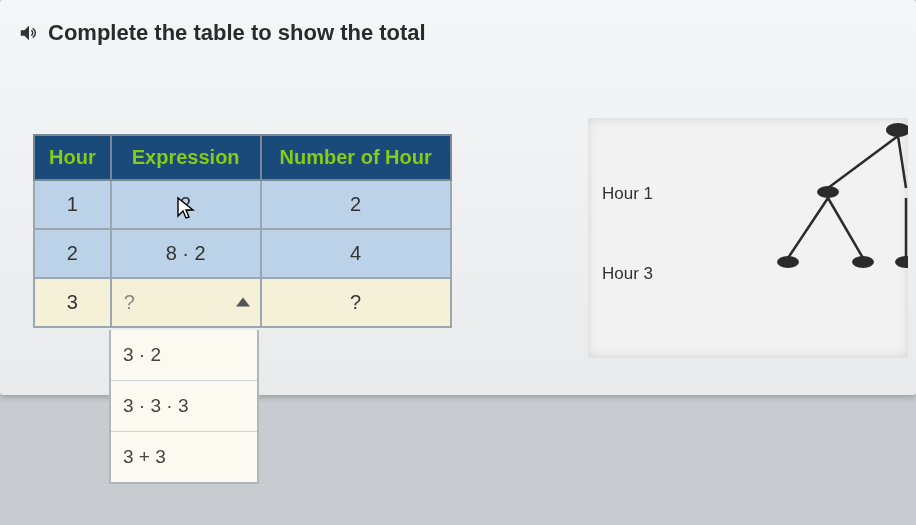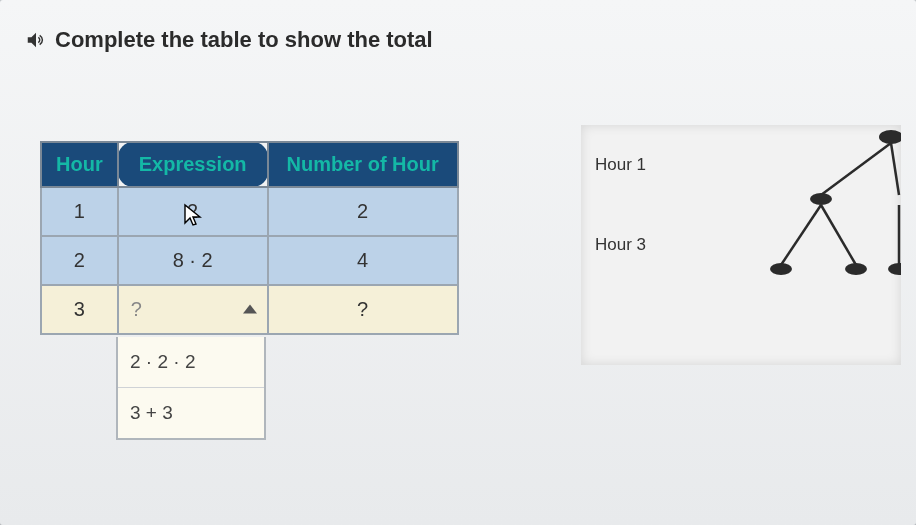--- a/index.html
+++ b/index.html
@@ -7,22 +7,22 @@
     font-family: Arial, Helvetica, sans-serif;
     background: #c8ccd0;
     width: 916px;
     height: 525px;
     overflow: hidden;
     position: relative;
   }
   .container {
     background: linear-gradient(180deg, #f5f6f7 0%, #e8eaec 100%);
     width: 916px;
-    height: 525px;
-    padding: 15px;
+    height: 395px;
+    padding: 8px;
     position: relative;
     border-radius: 3px;
     box-shadow: 0 2px 6px rgba(0,0,0,0.25);
   }
   .top-row {
     display: flex;
     align-items: flex-start;
     padding: 10px 0 0 10px;
   }
   .speaker-icon {
@@ -42,39 +42,39 @@
   }
   
   .cell-table {
     position: absolute;
     left: 25px;
     top: 86px;
     border-collapse: collapse;
   }
   .cell-table th {
     background: #1a4a7a;
-    color: #14b8a6;
+    color: #84cc16;
     font-weight: 600;
     font-size: 20px;
     padding: 10px 14px;
     border: 2px solid #7a8896;
     text-align: center;
   }
   .cell-table td {
     border: 2px solid #9ba6b1;
     font-size: 20px;
     text-align: center;
     padding: 12px 8px;
     color: #333;
     background: #fafafa;
   }
   .cell-table tr.row-blue td { background: #bcd2e8; }
   .cell-table tr.row-input td { background: #f5f0d8; }
   .col-hour { width: 75px; }
-  .col-expr { width: 150px; border-radius: 15px; }
+  .col-expr { width: 150px; }
   .col-num  { width: 190px; }
   .input-cell {
     position: relative;
     color: #888;
   }
   .input-cell .qmark { float:left; margin-left:4px; color:#888; }
   .dropdown-arrow {
     position: absolute;
     right: 10px; top: 50%;
     transform: translateY(-50%);
@@ -115,20 +115,21 @@
     top: 70px;
     width: 320px;
     height: 240px;
     background: #f2f2f2;
     box-shadow: inset 0 0 12px rgba(0,0,0,0.12);
   }
   .diagram .hour-label {
     position: absolute;
     font-size: 17px;
     color: #333;
+    margin-top: 36px;
   }
   .tree-svg {
     position: absolute;
     right: 0; top: 0;
     width: 220px; height: 240px;
   }
 </style>
 </head>
 <body>
 <div class="container">
@@ -174,21 +175,22 @@
           <span class="dropdown-arrow"></span>
         </td>
         <td class="input-cell">
           <span>?</span>
         </td>
       </tr>
     </tbody>
   </table>
 
   <div class="dropdown-panel">
-    <div class="opt">2 · 2 · 2</div>
+    <div class="opt">3 · 2</div>
+    <div class="opt">3 · 3 · 3</div>
     <div class="opt">3 + 3</div>
   </div>
 
   <span class="cursor">
     <svg viewBox="0 0 20 24" width="20" height="24">
       <path d="M2 2 L2 20 L7 15 L10 22 L13 21 L10 14 L17 14 Z" fill="#fff" stroke="#000" stroke-width="1.4"></path>
     </svg>
   </span>
 
   <div class="diagram">

